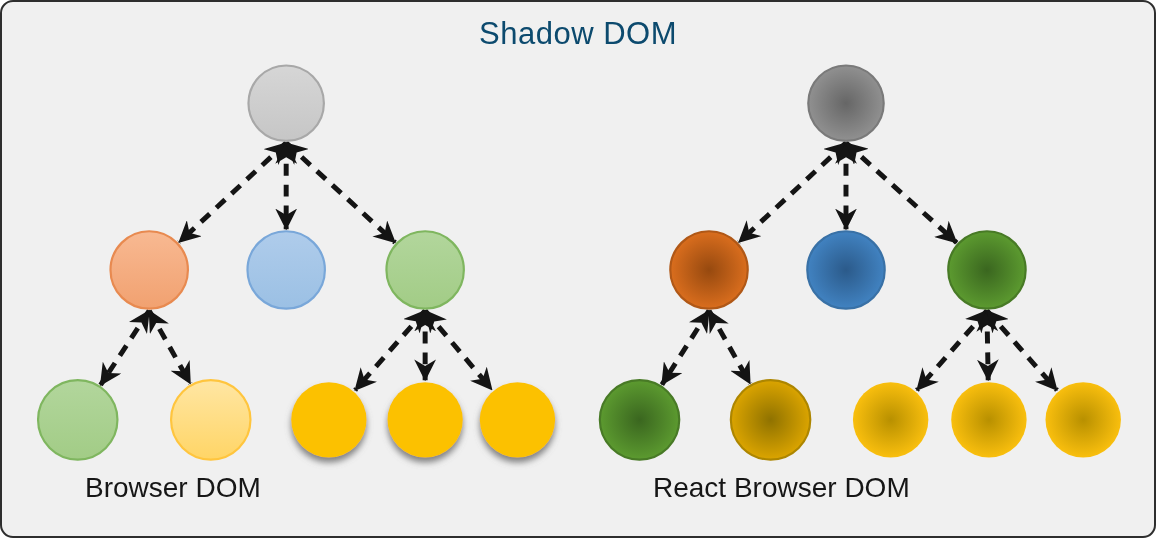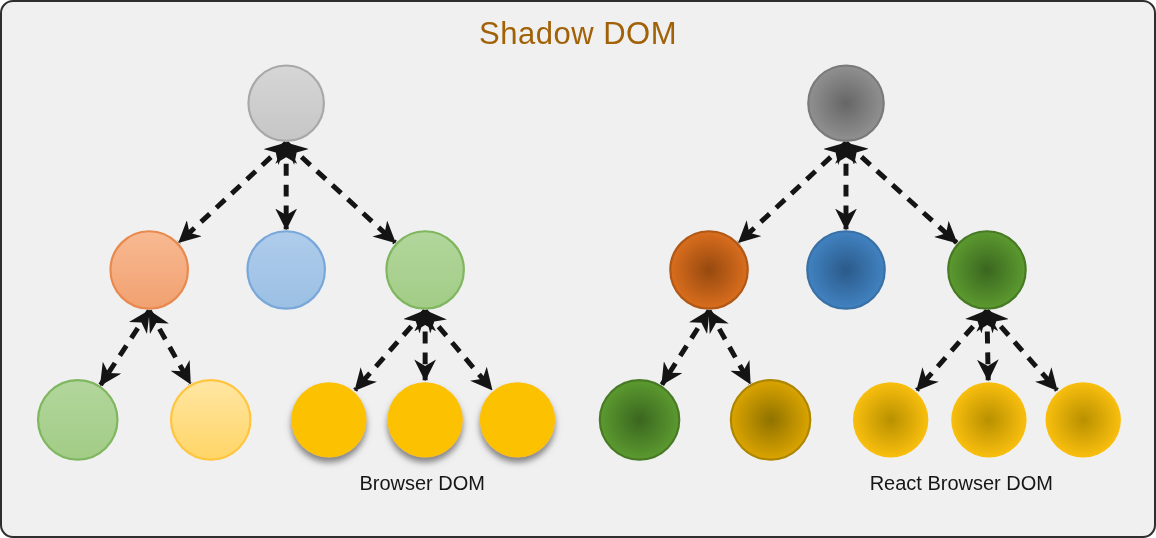--- a/index.html
+++ b/index.html
@@ -24,29 +24,29 @@
     width: 100%;
     height: 100%;
   }
   .title {
     position: absolute;
     top: 14px;
     left: 0;
     width: 100%;
     text-align: center;
     font-size: 31px;
-    color: #a16207;
+    color: #0c4a6e;
     letter-spacing: 0.5px;
   }
   .tree-label {
     position: absolute;
     top: 470px;
     width: 400px;
-    text-align: right;
-    font-size: 20px;
+    text-align: left;
+    font-size: 28px;
     color: #161616;
   }
   .tree-label.left  { left: 83px; }
   .tree-label.right { left: 651px; }
 </style>
 </head>
 <body>
 
 <div class="canvas">
   <svg class="diagram-svg" id="diagram" viewBox="0 0 1156 538">

